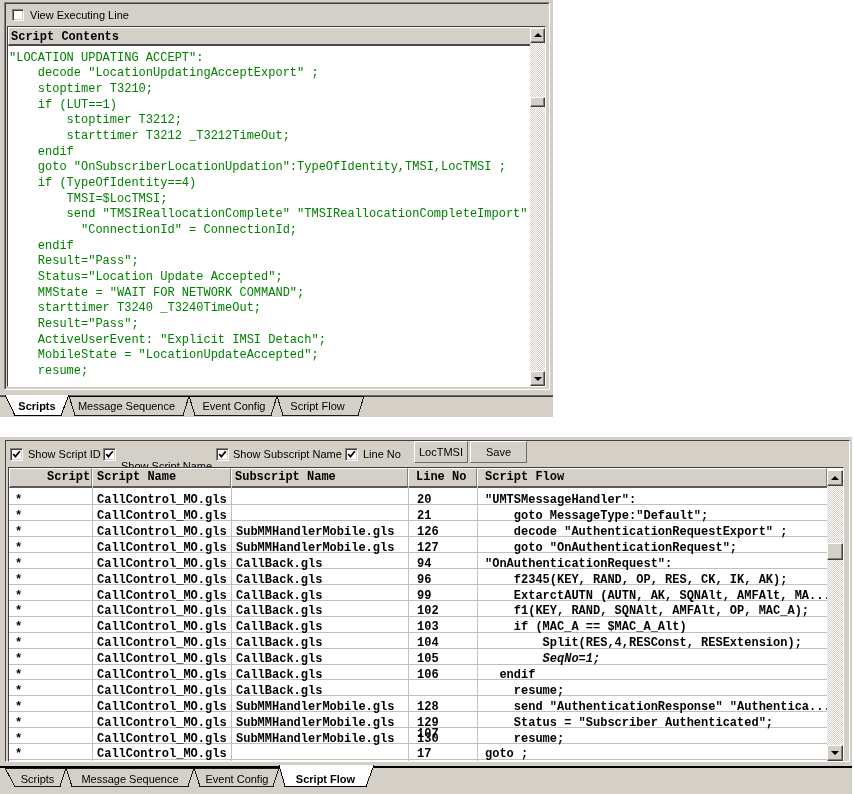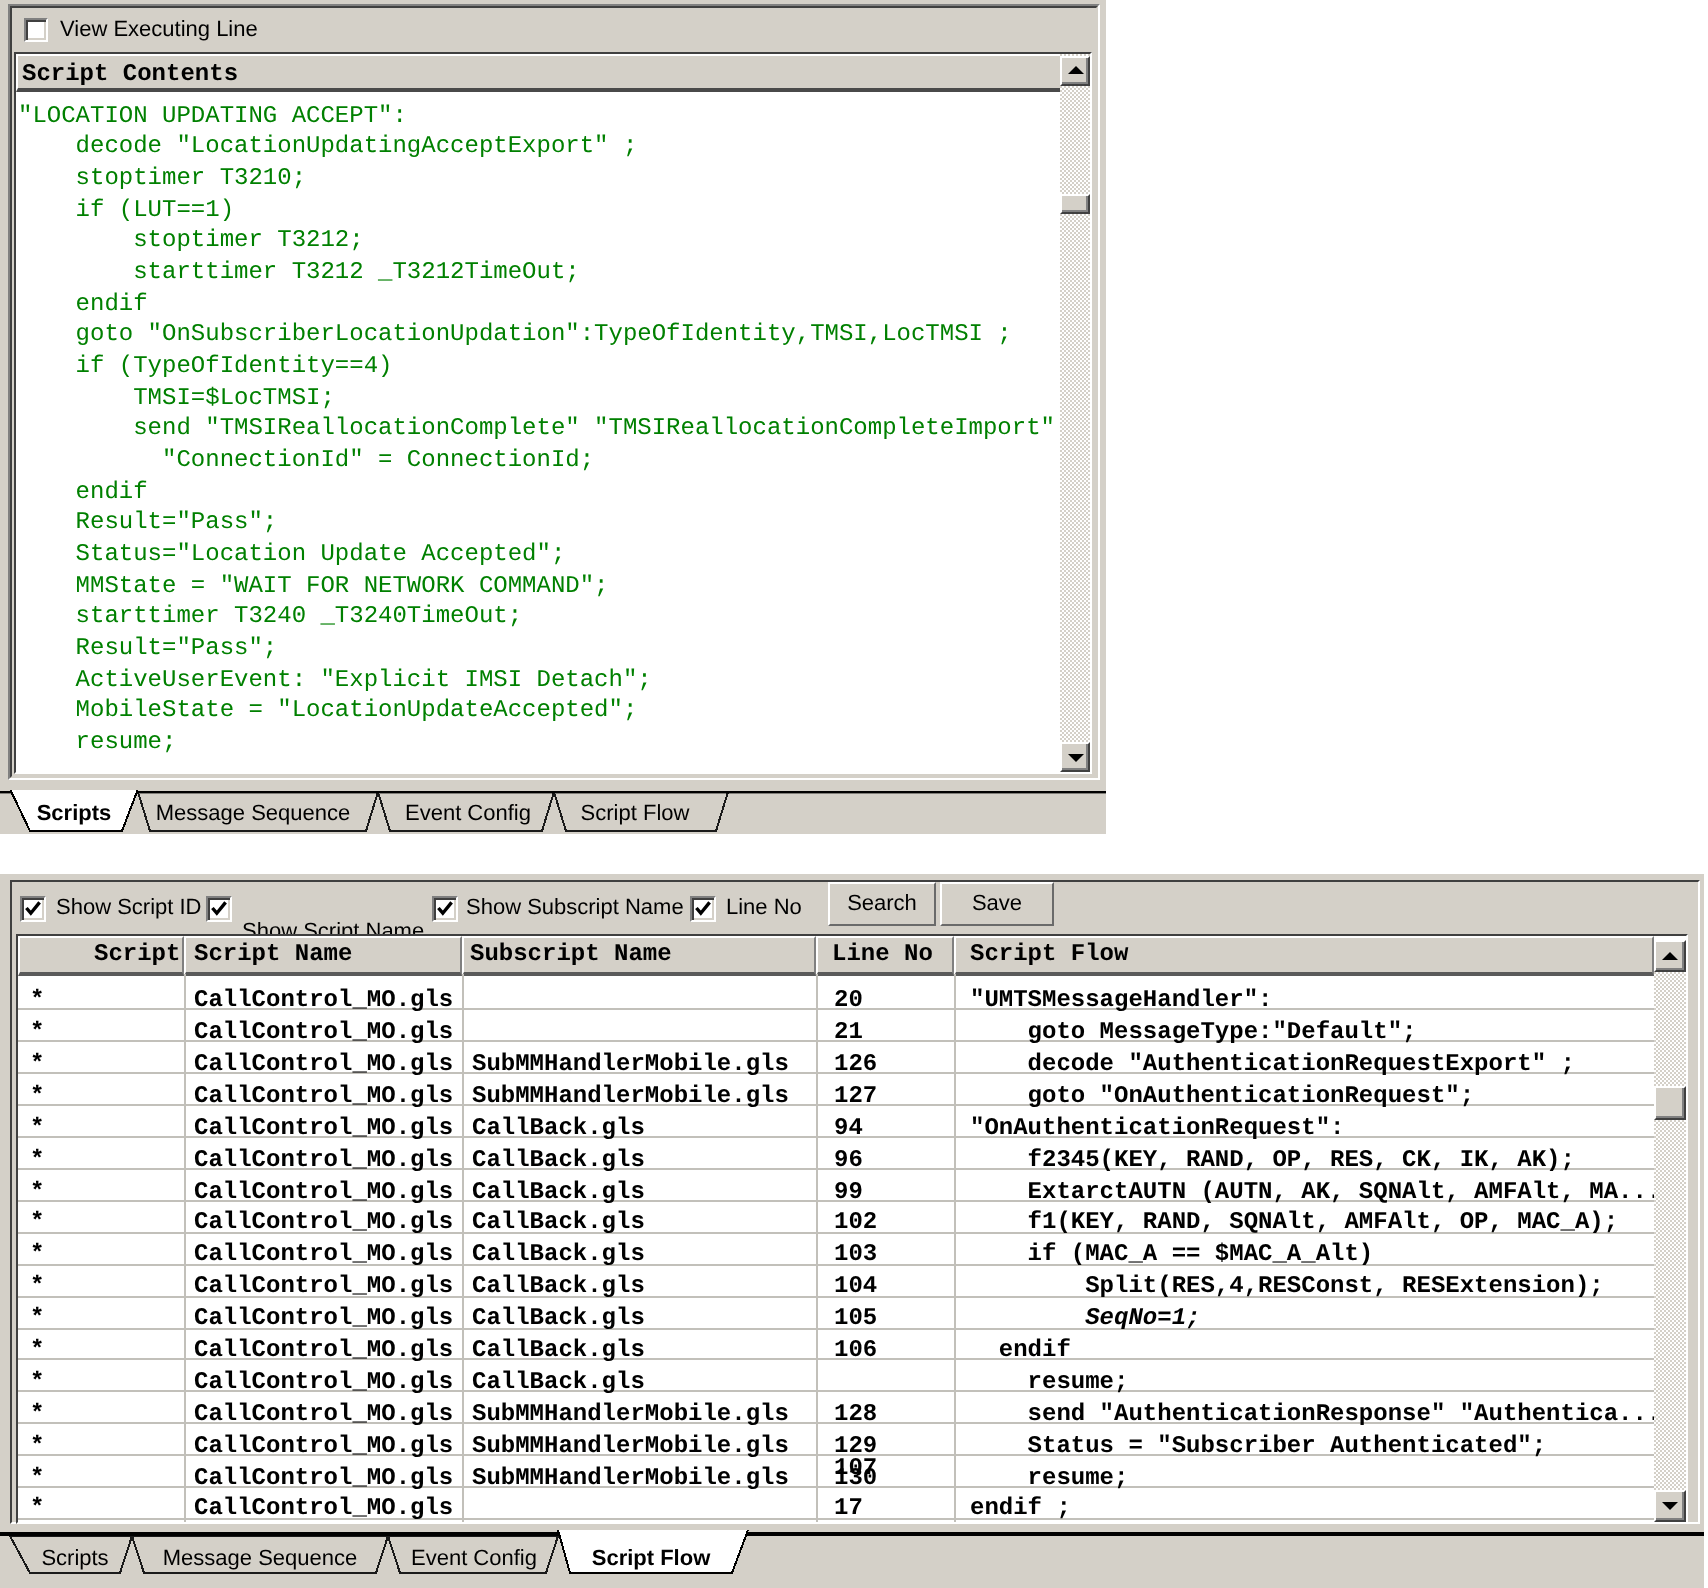--- a/index.html
+++ b/index.html
@@ -82,21 +82,21 @@
         <path d="M2.2 5 L4.4 7.6 L8.8 2.2" stroke="#000" stroke-width="1.7" fill="none"></path>
       </svg>
     </div>
 <div class="abs sans" style="left:233px;top:11px;height:13px;line-height:13px;">Show Subscript Name</div>
 <div class="abs cbx" style="left:345px;top:11px;">
       <svg width="11" height="11" style="position:absolute;left:0;top:0;">
         <path d="M2.2 5 L4.4 7.6 L8.8 2.2" stroke="#000" stroke-width="1.7" fill="none"></path>
       </svg>
     </div>
 <div class="abs sans" style="left:363px;top:11px;height:13px;line-height:13px;">Line No</div>
-<div class="abs sans" style="left:414px;top:4px;width:54px;height:22px;text-align:center;line-height:21px;background:#d4d0c8;border:1px solid;border-color:#fff #6a6a6a #6a6a6a #fff;">Search</div>
+<div class="abs sans" style="left:414px;top:4px;width:54px;height:22px;text-align:center;line-height:21px;background:#d4d0c8;border:1px solid;border-color:#fff #6a6a6a #6a6a6a #fff;">LocTMSI</div>
 <div class="abs sans" style="left:470px;top:4px;width:57px;height:22px;text-align:center;line-height:21px;background:#d4d0c8;border:1px solid;border-color:#fff #6a6a6a #6a6a6a #fff;">Save</div>
 <div class="abs" style="left:8px;top:30px;width:836px;height:295px;background:#fff;border:1px solid;border-color:#404040 #fff #fff #404040;"></div>
 <div class="abs" style="left:9px;top:31px;width:83px;height:20px;background:#d4d0c8;border:1px solid;border-color:#fff #808080 #808080 #fff;border-bottom:2px solid #5a5a5a;"></div>
 <div class="abs mono" style="left:15px;top:33px;height:14px;line-height:14px;color:#000;font-weight:bold;margin-left:32px;">Script ID</div>
 <div class="abs" style="left:92px;top:31px;width:139px;height:20px;background:#d4d0c8;border:1px solid;border-color:#fff #808080 #808080 #fff;border-bottom:2px solid #5a5a5a;"></div>
 <div class="abs mono" style="left:97px;top:33px;height:14px;line-height:14px;color:#000;font-weight:bold;">Script Name</div>
 <div class="abs" style="left:231px;top:31px;width:177px;height:20px;background:#d4d0c8;border:1px solid;border-color:#fff #808080 #808080 #fff;border-bottom:2px solid #5a5a5a;"></div>
 <div class="abs mono" style="left:235px;top:33px;height:14px;line-height:14px;color:#000000;font-weight:bold;">Subscript Name</div>
 <div class="abs" style="left:408px;top:31px;width:69px;height:20px;background:#d4d0c8;border:1px solid;border-color:#fff #808080 #808080 #fff;border-bottom:2px solid #5a5a5a;"></div>
 <div class="abs mono" style="left:416px;top:33px;height:14px;line-height:14px;color:#000;font-weight:bold;">Line No</div>
@@ -128,21 +128,21 @@
 <div class="abs mono" style="left:9px;top:150.54px;width:818px;height:16px;line-height:16px;color:#000;font-weight:bold;"><span class="abs" style="left:6px;">*</span><span class="abs" style="left:88px;">CallControl_MO.gls</span><span class="abs" style="left:227px;">CallBack.gls</span><span class="abs" style="left:408px;">99</span><span class="abs" style="left:476px;">    ExtarctAUTN (AUTN, AK, SQNAlt, AMFAlt, MA...</span></div>
 <div class="abs mono" style="left:9px;top:166.43px;width:818px;height:16px;line-height:16px;color:#000;font-weight:bold;"><span class="abs" style="left:6px;">*</span><span class="abs" style="left:88px;">CallControl_MO.gls</span><span class="abs" style="left:227px;">CallBack.gls</span><span class="abs" style="left:408px;">102</span><span class="abs" style="left:476px;">    f1(KEY, RAND, SQNAlt, AMFAlt, OP, MAC_A);</span></div>
 <div class="abs mono" style="left:9px;top:182.32px;width:818px;height:16px;line-height:16px;color:#000;font-weight:bold;"><span class="abs" style="left:6px;">*</span><span class="abs" style="left:88px;">CallControl_MO.gls</span><span class="abs" style="left:227px;">CallBack.gls</span><span class="abs" style="left:408px;">103</span><span class="abs" style="left:476px;">    if (MAC_A == $MAC_A_Alt)</span></div>
 <div class="abs mono" style="left:9px;top:198.21px;width:818px;height:16px;line-height:16px;color:#000;font-weight:bold;"><span class="abs" style="left:6px;">*</span><span class="abs" style="left:88px;">CallControl_MO.gls</span><span class="abs" style="left:227px;">CallBack.gls</span><span class="abs" style="left:408px;">104</span><span class="abs" style="left:476px;">        Split(RES,4,RESConst, RESExtension);</span></div>
 <div class="abs mono" style="left:9px;top:214.10px;width:818px;height:16px;line-height:16px;color:#000;font-weight:bold;"><span class="abs" style="left:6px;">*</span><span class="abs" style="left:88px;">CallControl_MO.gls</span><span class="abs" style="left:227px;">CallBack.gls</span><span class="abs" style="left:408px;">105</span><span class="abs" style="left:476px;font-style:italic;">        SeqNo=1;</span></div>
 <div class="abs mono" style="left:9px;top:229.99px;width:818px;height:16px;line-height:16px;color:#000;font-weight:bold;"><span class="abs" style="left:6px;">*</span><span class="abs" style="left:88px;">CallControl_MO.gls</span><span class="abs" style="left:227px;">CallBack.gls</span><span class="abs" style="left:408px;text-align:right;">106</span><span class="abs" style="left:476px;">  endif</span></div>
 <div class="abs mono" style="left:9px;top:245.88px;width:818px;height:16px;line-height:16px;color:#000;font-weight:bold;"><span class="abs" style="left:6px;">*</span><span class="abs" style="left:88px;">CallControl_MO.gls</span><span class="abs" style="left:227px;">CallBack.gls</span><span class="abs" style="left:408px;margin-top:43px;">107</span><span class="abs" style="left:476px;">    resume;</span></div>
 <div class="abs mono" style="left:9px;top:261.77px;width:818px;height:16px;line-height:16px;color:#000;font-weight:bold;"><span class="abs" style="left:6px;">*</span><span class="abs" style="left:88px;">CallControl_MO.gls</span><span class="abs" style="left:227px;">SubMMHandlerMobile.gls</span><span class="abs" style="left:408px;">128</span><span class="abs" style="left:476px;">    send "AuthenticationResponse" "Authentica...</span></div>
 <div class="abs mono" style="left:9px;top:277.66px;width:818px;height:16px;line-height:16px;color:#000;font-weight:bold;"><span class="abs" style="left:6px;">*</span><span class="abs" style="left:88px;">CallControl_MO.gls</span><span class="abs" style="left:227px;">SubMMHandlerMobile.gls</span><span class="abs" style="left:408px;">129</span><span class="abs" style="left:476px;">    Status = "Subscriber Authenticated";</span></div>
 <div class="abs mono" style="left:9px;top:293.55px;width:818px;height:16px;line-height:16px;color:#000;font-weight:bold;"><span class="abs" style="left:6px;">*</span><span class="abs" style="left:88px;">CallControl_MO.gls</span><span class="abs" style="left:227px;">SubMMHandlerMobile.gls</span><span class="abs" style="left:408px;">130</span><span class="abs" style="left:476px;">    resume;</span></div>
-<div class="abs mono" style="left:9px;top:309.44px;width:818px;height:16px;line-height:16px;color:#000;font-weight:bold;"><span class="abs" style="left:6px;">*</span><span class="abs" style="left:88px;">CallControl_MO.gls</span><span class="abs" style="left:227px;"></span><span class="abs" style="left:408px;">17</span><span class="abs" style="left:476px;">endif ;</span></div>
+<div class="abs mono" style="left:9px;top:309.44px;width:818px;height:16px;line-height:16px;color:#000;font-weight:bold;"><span class="abs" style="left:6px;">*</span><span class="abs" style="left:88px;">CallControl_MO.gls</span><span class="abs" style="left:227px;"></span><span class="abs" style="left:408px;">17</span><span class="abs" style="left:476px;">goto ;</span></div>
 <div class="abs" style="left:92px;top:50px;width:1px;height:274px;background:#c2c0ba;"></div>
 <div class="abs" style="left:231px;top:50px;width:1px;height:274px;background:#c2c0ba;"></div>
 <div class="abs" style="left:408px;top:50px;width:1px;height:274px;background:#c2c0ba;"></div>
 <div class="abs" style="left:477px;top:50px;width:1px;height:274px;background:#c2c0ba;"></div>
 <div class="abs dither" style="left:827px;top:33px;width:16px;height:291px;"></div>
 <div class="abs btn3" style="left:827px;top:33px;width:16px;height:16px;"></div>
 <div class="abs" style="left:831px;top:39px;width:0;height:0;border-left:4px solid transparent;border-right:4px solid transparent;border-bottom:4px solid #000;"></div>
 <div class="abs btn3" style="left:827px;top:106px;width:16px;height:17px;"></div>
 <div class="abs btn3" style="left:827px;top:308px;width:16px;height:16px;"></div>
 <div class="abs" style="left:831px;top:314px;width:0;height:0;border-left:4px solid transparent;border-right:4px solid transparent;border-top:4px solid #000;"></div>

